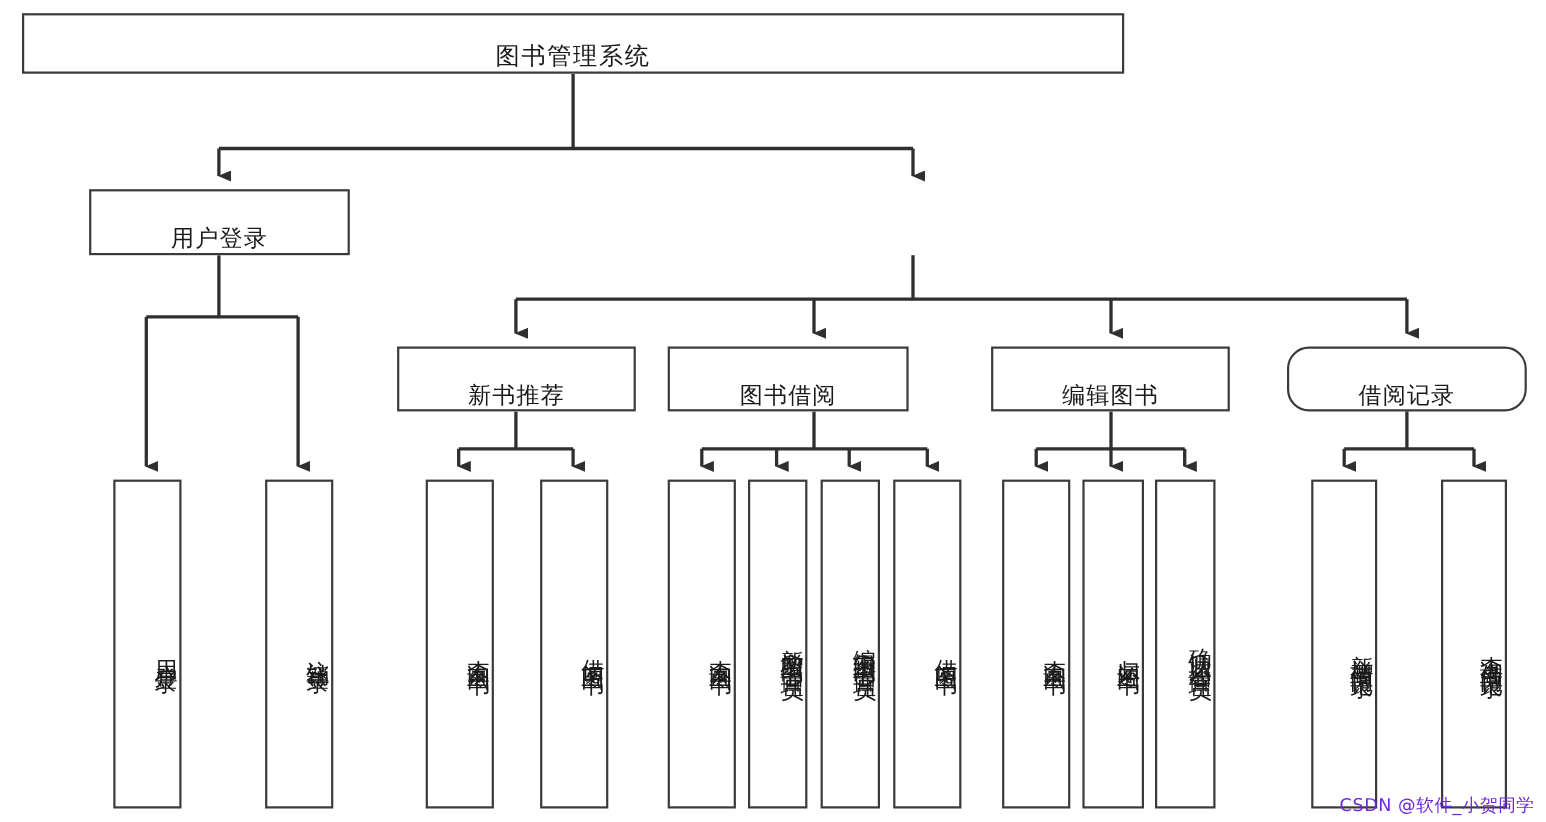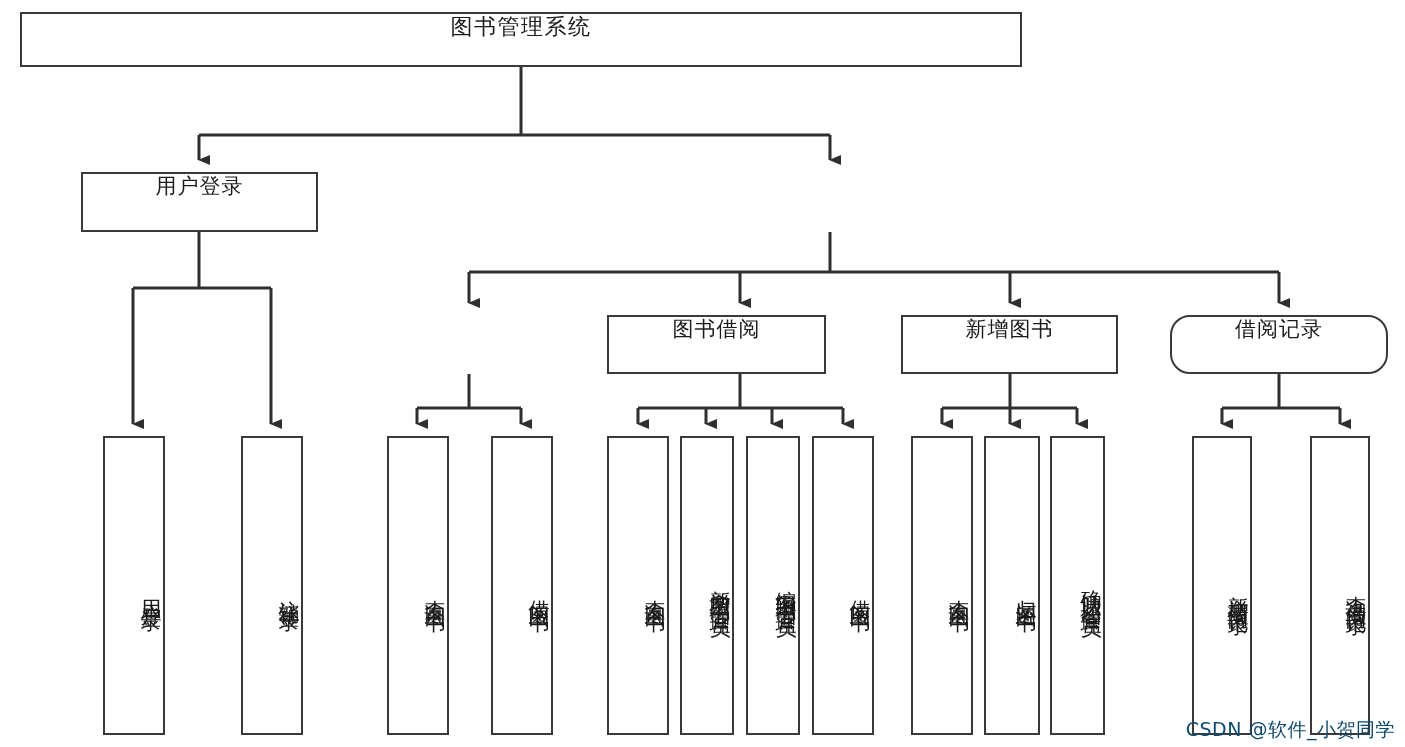--- a/index.html
+++ b/index.html
@@ -21,21 +21,21 @@
     width:1405px;
     height:747px;
     pointer-events:none;
   }
   .node{
     position:absolute;
     box-sizing:border-box;
     background:#ffffff;
     border:2.5px solid #3a3a3a;
     display:flex;
-    align-items:flex-start;
+    align-items:flex-end;
     justify-content:center;
     text-align:center;
     color:#1a1a1a;
     line-height:1.18;
   }
   .node.h{
     font-size:21px;
     letter-spacing:1px;
   }
   .node.root{
@@ -54,22 +54,22 @@
   .node.v.topalign{
     align-items:flex-start;
   }
   .node.v .vtxt{
     display:block;
   }
   .watermark{
     position:absolute;
     right:10px;
     bottom:4px;
-    font-size:19px;
-    color:#0c4a6e;
+    font-size:16px;
+    color:#6d28d9;
     letter-spacing:0.5px;
     white-space:nowrap;
     user-select:none;
   }
 </style>
 </head>
 <body>
 
 <div id="canvas">
 
@@ -124,25 +124,28 @@
   </svg>
 
   <div class="node root" style="left:20px;top:12px;width:1002px;height:55px;">
     <span>图书管理系统</span>
   </div>
 
   <div class="node h" style="left:81px;top:172px;width:237px;height:60px;">
     <span>用户登录</span>
   </div>
 
+  <div class="node h" style="left:361px;top:315px;width:217px;height:59px;">
+    <span>新书推荐</span>
+  </div>
   <div class="node h" style="left:607px;top:315px;width:219px;height:59px;">
     <span>图书借阅</span>
   </div>
   <div class="node h" style="left:901px;top:315px;width:217px;height:59px;">
-    <span>新增图书</span>
+    <span>编辑图书</span>
   </div>
   <div class="node h" style="left:1170px;top:315px;width:218px;height:59px;border-radius:20px;">
     <span>借阅记录</span>
   </div>
 
   <div class="node v" style="left:103px;top:436px;width:62px;height:299px;">
     <span class="vtxt">用户登录</span>
   </div>
   <div class="node v" style="left:241px;top:436px;width:62px;height:299px;">
     <span class="vtxt">注销登录</span>

